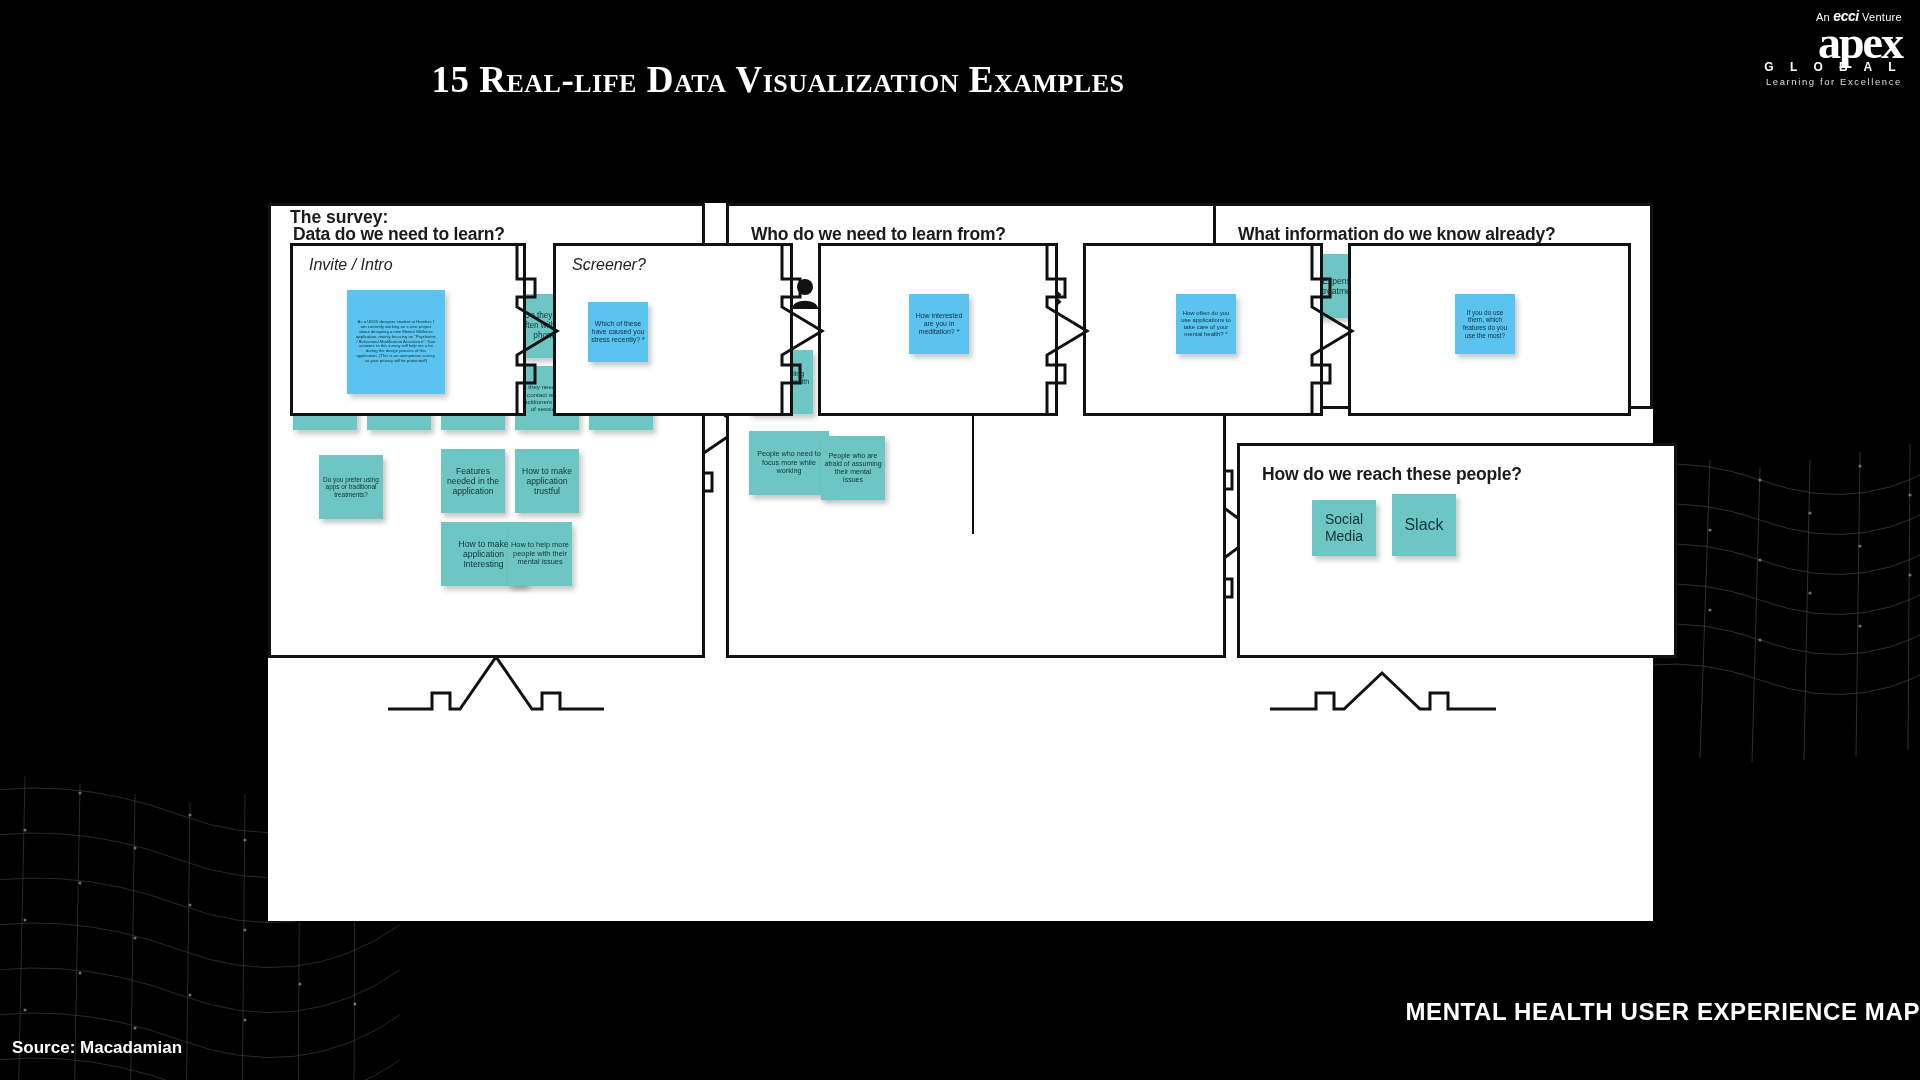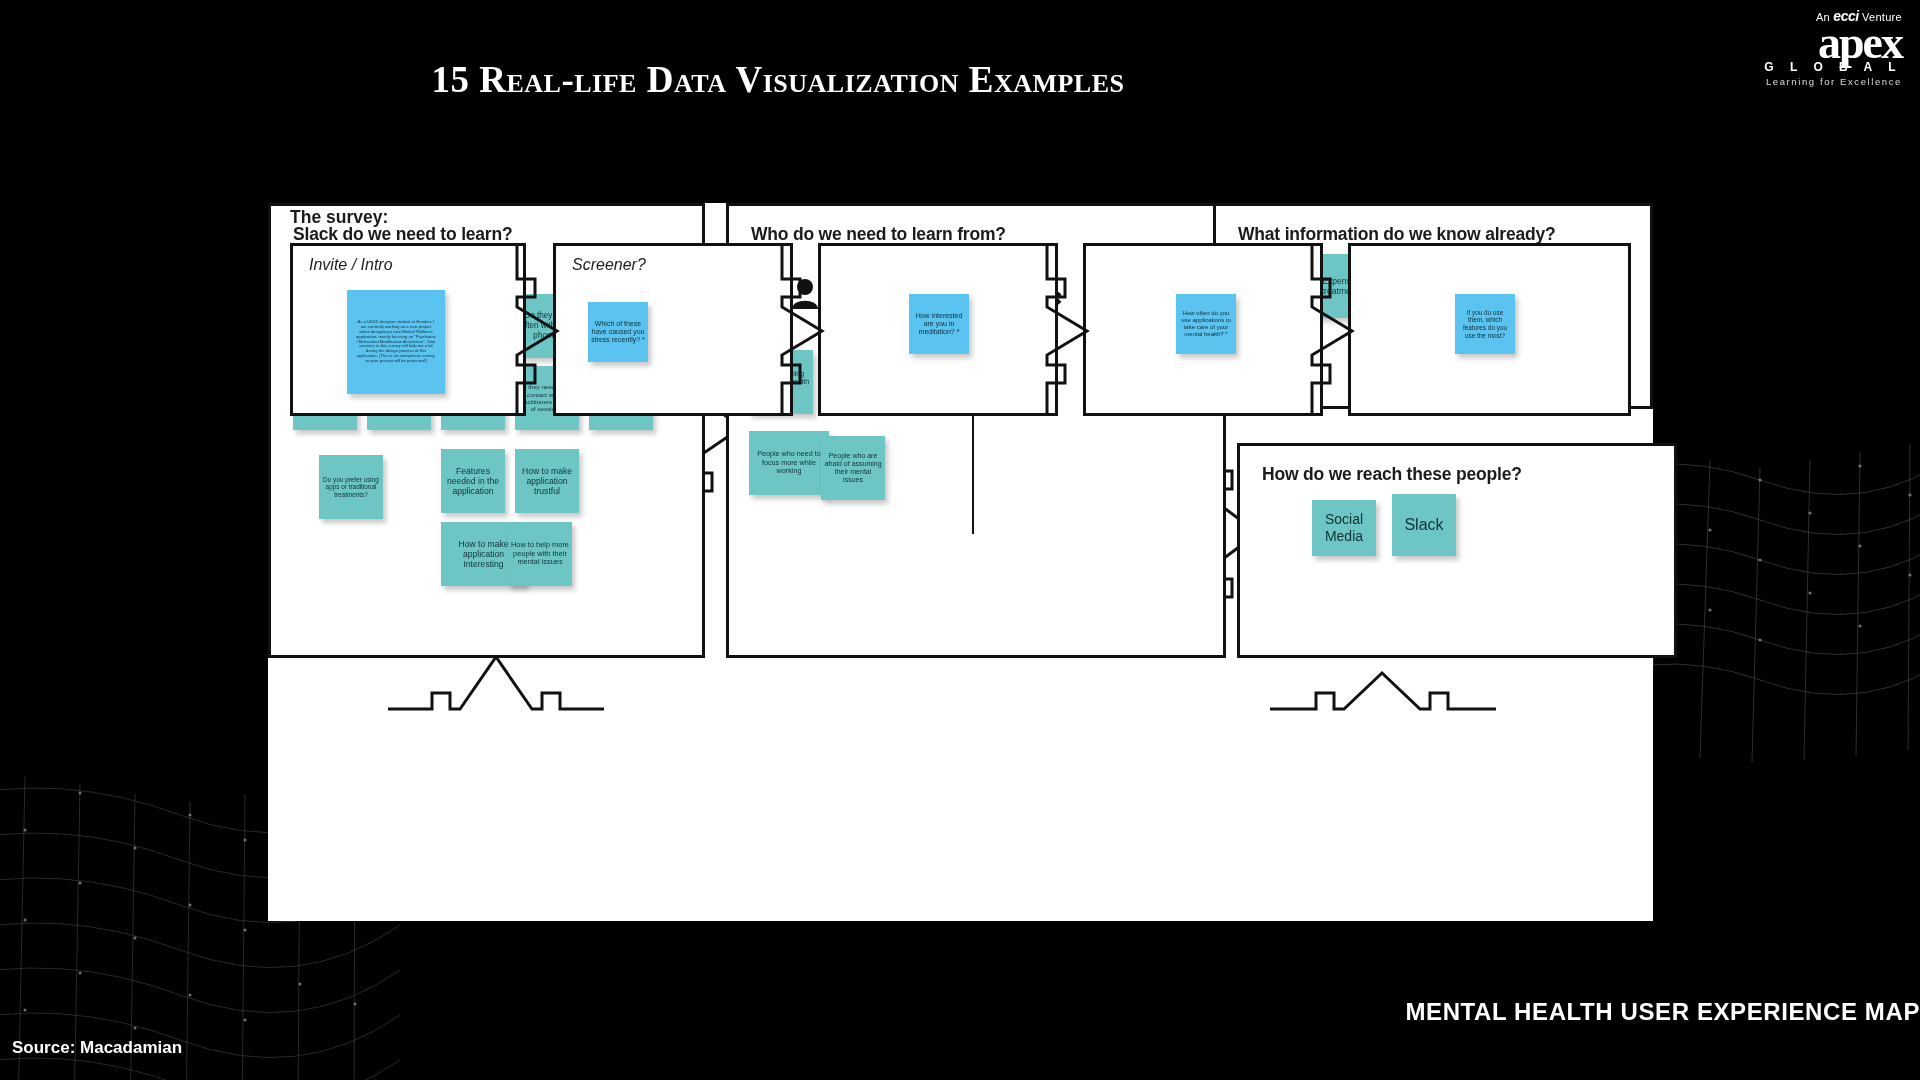--- a/index.html
+++ b/index.html
@@ -233,21 +233,21 @@
     </div>
 
     <div class="chev" style="left:1000px; top:448px;">
       <svg width="230" height="78" viewBox="0 0 230 78">
         <path d="M2 58 L48 58 L48 42 L66 42 L66 58 L76 58 L114 22 L152 58 L162 58 L162 42 L180 42 L180 58 L228 58" fill="none" stroke="#111" stroke-width="3"></path>
       </svg>
     </div>
 
     <div class="panel" id="p-learn">
       <div class="inner">
-        <div class="panel-title">Slack do we need to learn?</div>
+        <div class="panel-title">Data do we need to learn?</div>
         <div class="panel-sub">Start here.</div>
       </div>
 
       <div class="note" style="left:22px; top:88px; width:64px; height:64px; font-size:8.2px;">Do people use mental wellness apps?</div>
       <div class="note" style="left:96px; top:88px; width:64px; height:64px; font-size:6.6px;">Do they use applications to remind their treatments?</div>
       <div class="note" style="left:170px; top:88px; width:64px; height:64px; font-size:7.2px;">Do they use apps to fall sleep or reduce stress?</div>
       <div class="note" style="left:244px; top:88px; width:64px; height:64px; font-size:8.2px;">Do they play often with their phone?</div>
       <div class="note" style="left:318px; top:88px; width:64px; height:64px; font-size:8.2px;">Do they use their phone to write diaries?</div>
 
       <div class="note" style="left:22px; top:160px; width:64px; height:64px; font-size:7.2px;">Do they feel safe sharing Health information on apps?</div>

